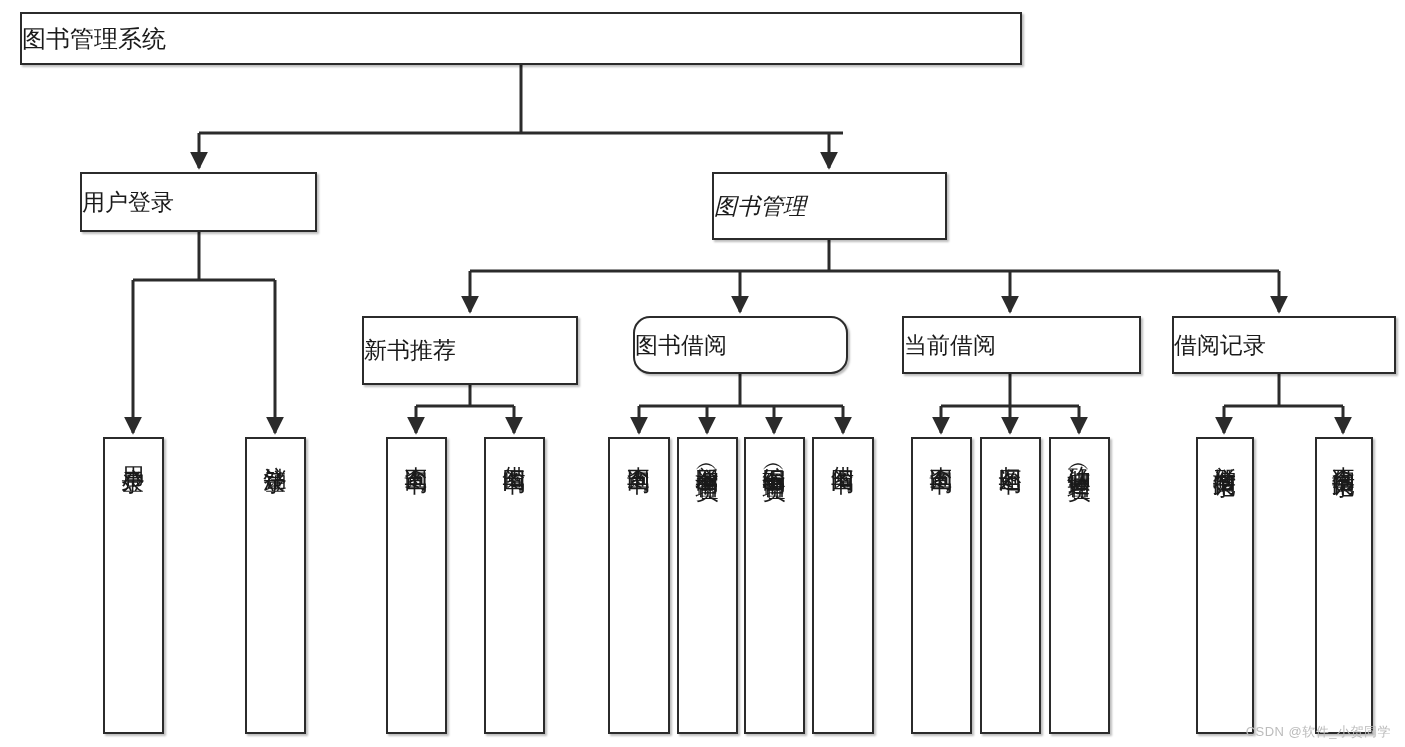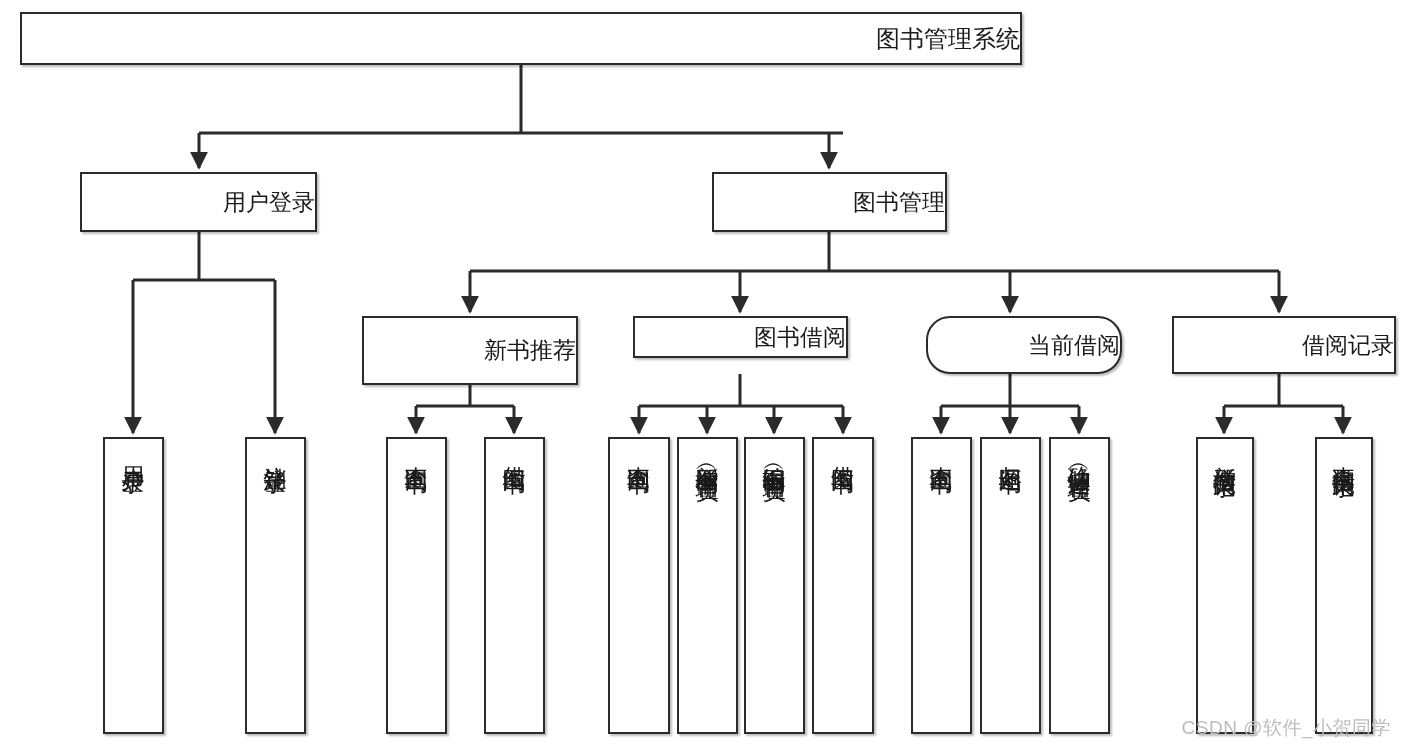--- a/index.html
+++ b/index.html
@@ -27,21 +27,21 @@
     pointer-events: none;
   }
   .node {
     position: absolute;
     box-sizing: border-box;
     background: #ffffff;
     border: 2px solid #2b2b2b;
     box-shadow: 2px 2px 2px rgba(0,0,0,0.26);
     display: flex;
     align-items: center;
-    justify-content: flex-end;
+    justify-content: flex-start;
     z-index: 2;
   }
   .node .label {
     color: #1a1a1a;
     line-height: 1.22;
     text-align: center;
     white-space: nowrap;
   }
   .node.horiz .label {
     font-size: 23px;
@@ -59,21 +59,21 @@
     text-orientation: upright;
     font-size: 23px;
     letter-spacing: 2px;
     line-height: 1.05;
     white-space: nowrap;
   }
   .watermark {
     position: absolute;
     right: 14px;
     bottom: 6px;
-    font-size: 19px;
+    font-size: 13px;
     color: #bcbcbc;
     letter-spacing: 0.5px;
     z-index: 3;
     white-space: nowrap;
   }
 </style>
 </head>
 <body>
 
 <div id="canvas">
@@ -128,31 +128,31 @@
     </g>
   </svg>
 
   <div class="node root horiz" style="left:20px; top:12px; width:1002px; height:53px;">
     <span class="label">图书管理系统</span>
   </div>
 
   <div class="node horiz" style="left:80px; top:172px; width:237px; height:60px;">
     <span class="label">用户登录</span>
   </div>
-  <div class="node horiz" style="left:712px; top:172px; width:235px; height:60px;">
+  <div class="node horiz" style="left:712px; top:172px; width:235px; height:68px;font-style:italic;">
     <span class="label">图书管理</span>
   </div>
 
   <div class="node horiz" style="left:362px; top:316px; width:216px; height:69px;">
     <span class="label">新书推荐</span>
   </div>
-  <div class="node horiz" style="left:633px; top:316px; width:215px; height:42px;">
+  <div class="node horiz" style="left:633px; top:316px; width:215px; height:58px;border-radius:17px;">
     <span class="label">图书借阅</span>
   </div>
-  <div class="node horiz" style="left:926px; top:316px; width:196px; height:58px;border-radius:24px;">
+  <div class="node horiz" style="left:902px; top:316px; width:239px; height:58px;">
     <span class="label">当前借阅</span>
   </div>
   <div class="node horiz" style="left:1172px; top:316px; width:224px; height:58px;">
     <span class="label">借阅记录</span>
   </div>
 
   <div class="node leaf" style="left:103px; top:437px; width:61px; height:297px;">
     <span class="label">用户登录</span>
   </div>
   <div class="node leaf" style="left:245px; top:437px; width:61px; height:297px;">

